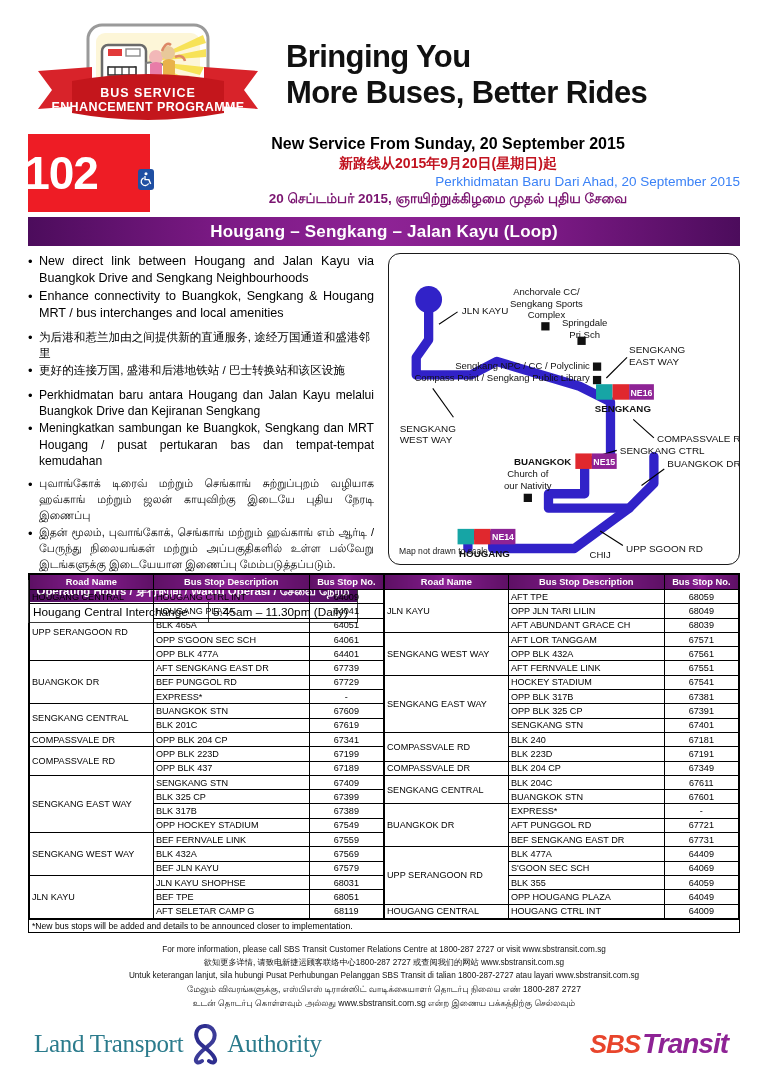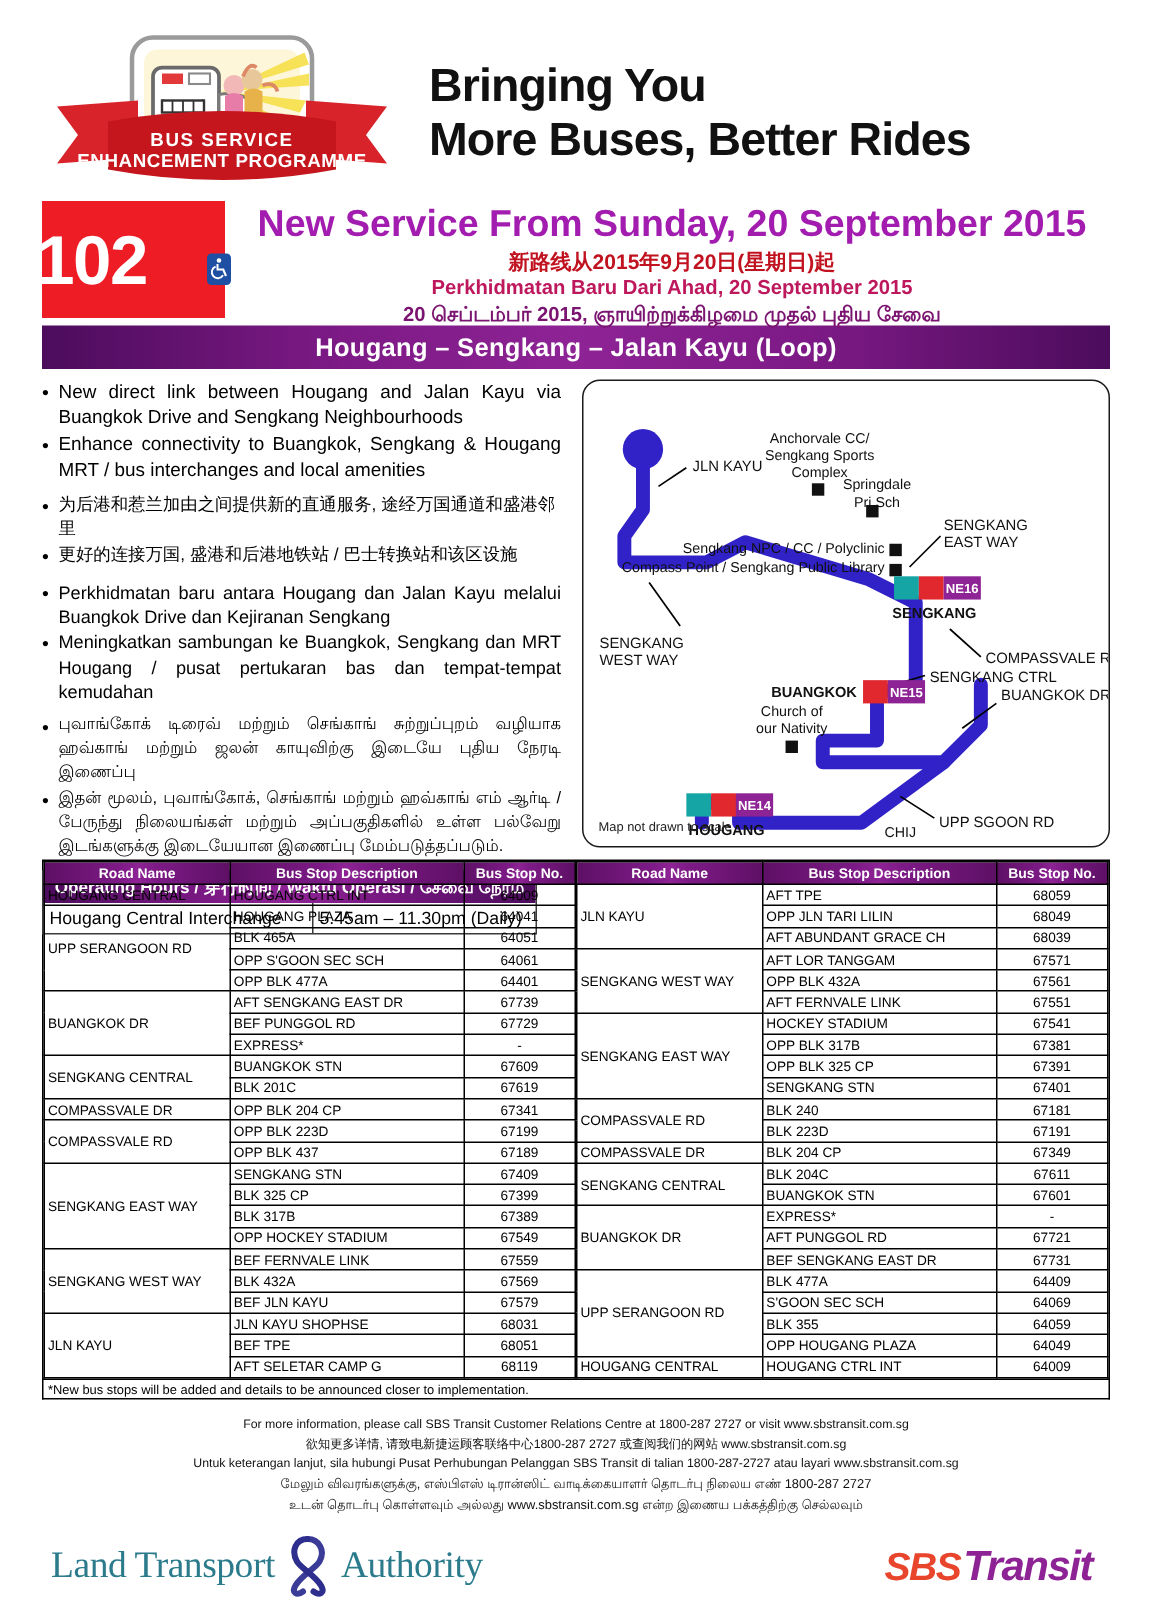--- a/index.html
+++ b/index.html
@@ -32,23 +32,23 @@
     gap: 37px;
   }
   .svc-num { color: #fff; font-size: 46px; font-weight: bold; letter-spacing: -1px; line-height: 1; }
   .wheelchair {
     width: 21px; height: 21px; background: #1F4FA3; border-radius: 3px;
     display: inline-flex; align-items: center; justify-content: center;
     margin-left: 3px; margin-top: 12px; align-self: center;
   }
   .wheelchair svg { width: 16px; height: 16px; }
   .svc-text { flex: 1; text-align: center; padding-left: 6px; }
-  .svc-en { font-size: 25px; font-weight: bold; color: #a21caf; line-height: 1.18; margin-top: 1px; }
+  .svc-en { font-size: 16px; font-weight: bold; color: #000000; line-height: 1.18; margin-top: 1px; }
   .svc-zh { font-size: 14px; font-weight: bold; color: #C1121F; line-height: 1.35; }
-  .svc-ms { font-size: 13.5px; font-weight: bold; color: #be185d; line-height: 1.3; }
+  .svc-ms { font-size: 13.5px; font-weight: normal; color: #3b82f6; line-height: 1.3; text-align: right; }
   .svc-ta { font-size: 13.5px; font-weight: bold; color: #7A1470; line-height: 1.35; }
 
   
   .route-band {
     height: 29px; margin-top: 5px;
     background: linear-gradient(90deg,#4C0C5C 0%,#7D1A86 28%,#8E2395 50%,#7D1A86 72%,#4C0C5C 100%);
     display: flex; align-items: center; justify-content: center;
   }
   .route-band span { color: #fff; font-size: 17px; font-weight: bold; letter-spacing: 0.2px; }
 

